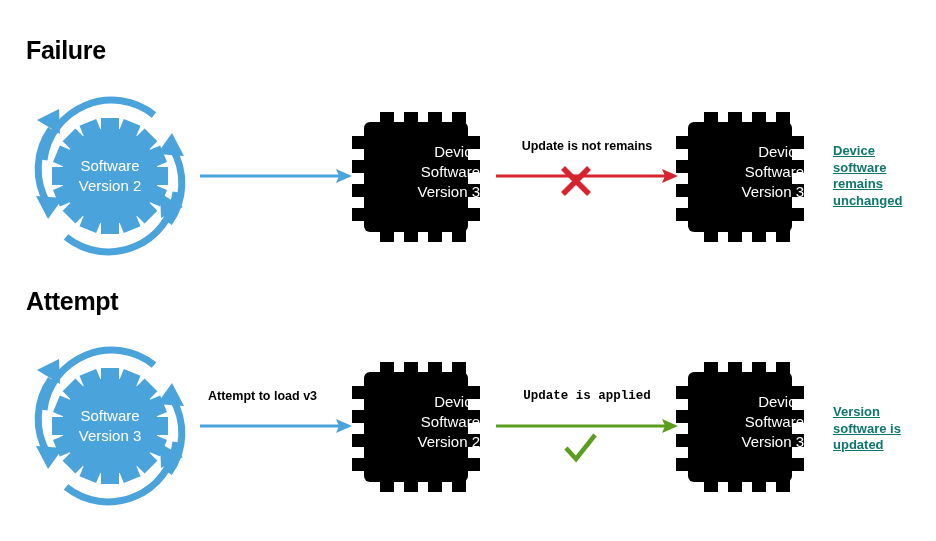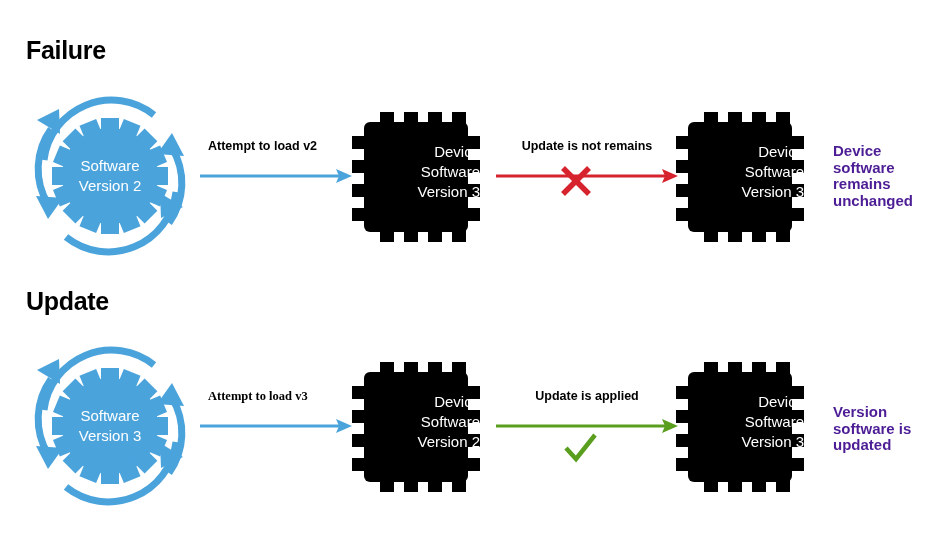--- a/index.html
+++ b/index.html
@@ -70,22 +70,22 @@
     text-align: right;
     color: #ffffff;
     font-size: 15px;
     line-height: 20px;
     pointer-events: none;
   }
 
   .arrow-group { position: absolute; }
   #arrow-f-load { left: 200px; top: 135px; width: 152px; height: 48px; }
   #arrow-f-update { left: 496px; top: 135px; width: 182px; height: 48px; }
-  #arrow-s-load { left: 200px; top: 385px; width: 152px; height: 48px; font-family: Liberation Serif, serif; }
-  #arrow-s-update { left: 496px; top: 385px; width: 182px; height: 48px; }
+  #arrow-s-load { left: 200px; top: 385px; width: 152px; height: 48px; }
+  #arrow-s-update { left: 496px; top: 385px; width: 182px; height: 48px; font-family: Liberation Mono, monospace; }
 
   .arrow-caption {
     position: absolute;
     left: 0;
     top: 0;
     width: 100%;
     text-align: center;
     font-size: 12.5px;
     font-weight: bold;
     color: #000000;
@@ -100,25 +100,26 @@
     position: absolute;
     width: 40px;
     height: 40px;
   }
   #mark-x { left: 556px; top: 157px; }
   #mark-check { left: 560px; top: 425px; }
   .mark svg { display: block; width: 40px; height: 40px; }
 
   .side-note {
     position: absolute;
-    font-size: 15px;
+    font-size: 13px;
     font-weight: bold;
     line-height: 16.5px;
-    color: #4c1d95;
+    color: #0f766e;
     width: 92px;
+    text-decoration: underline;
   }
   #note-failure { left: 833px; top: 139px; }
   #note-success { left: 833px; top: 400px; }
 </style>
 </head>
 <body>
 
 <div class="canvas">
 
   <div class="section-title" id="title-failure">Failure</div>
@@ -162,21 +163,20 @@
         </g>
       </g>
     </svg>
     <div class="gear-label">
       <div>Software</div>
       <div>Version 2</div>
     </div>
   </div>
 
   <div class="arrow-group" id="arrow-f-load">
-    <div class="arrow-caption">Attempt to load v2</div>
     <div class="arrow-line">
       <svg viewBox="0 0 152 22" preserveAspectRatio="none" xmlns="http://www.w3.org/2000/svg">
         <line x1="0" y1="11" x2="140" y2="11" stroke="#4BA3DC" stroke-width="3.2"></line>
         <polygon points="152,11 136,4 139,11 136,18" fill="#4BA3DC"></polygon>
       </svg>
     </div>
   </div>
 
   <div class="chip" id="chip-f1">
     <svg viewBox="0 0 128 130" xmlns="http://www.w3.org/2000/svg">
@@ -250,21 +250,21 @@
     </svg>
     <div class="chip-label">
       <div>Device</div>
       <div>Software</div>
       <div>Version 3</div>
     </div>
   </div>
 
   <div class="side-note" id="note-failure">Device software remains unchanged</div>
 
-  <div class="section-title" id="title-success">Update</div>
+  <div class="section-title" id="title-success">Attempt</div>
 
   <div class="gear-unit" id="gear-success">
     <svg viewBox="0 0 180 180" xmlns="http://www.w3.org/2000/svg">
       <g fill="none" stroke="#4BA3DC" stroke-width="7" stroke-linecap="butt">
         <path d="M 24 74 A 68 68 0 0 1 134 29"></path>
         <path d="M 156 106 A 68 68 0 0 1 46 151"></path>
       </g>
       <polygon points="39,23 17,34 40,48" fill="#4BA3DC"></polygon>
       <polygon points="141,132 163,121 140,107" fill="#4BA3DC"></polygon>
       <g fill="none" stroke="#4BA3DC" stroke-width="7">

